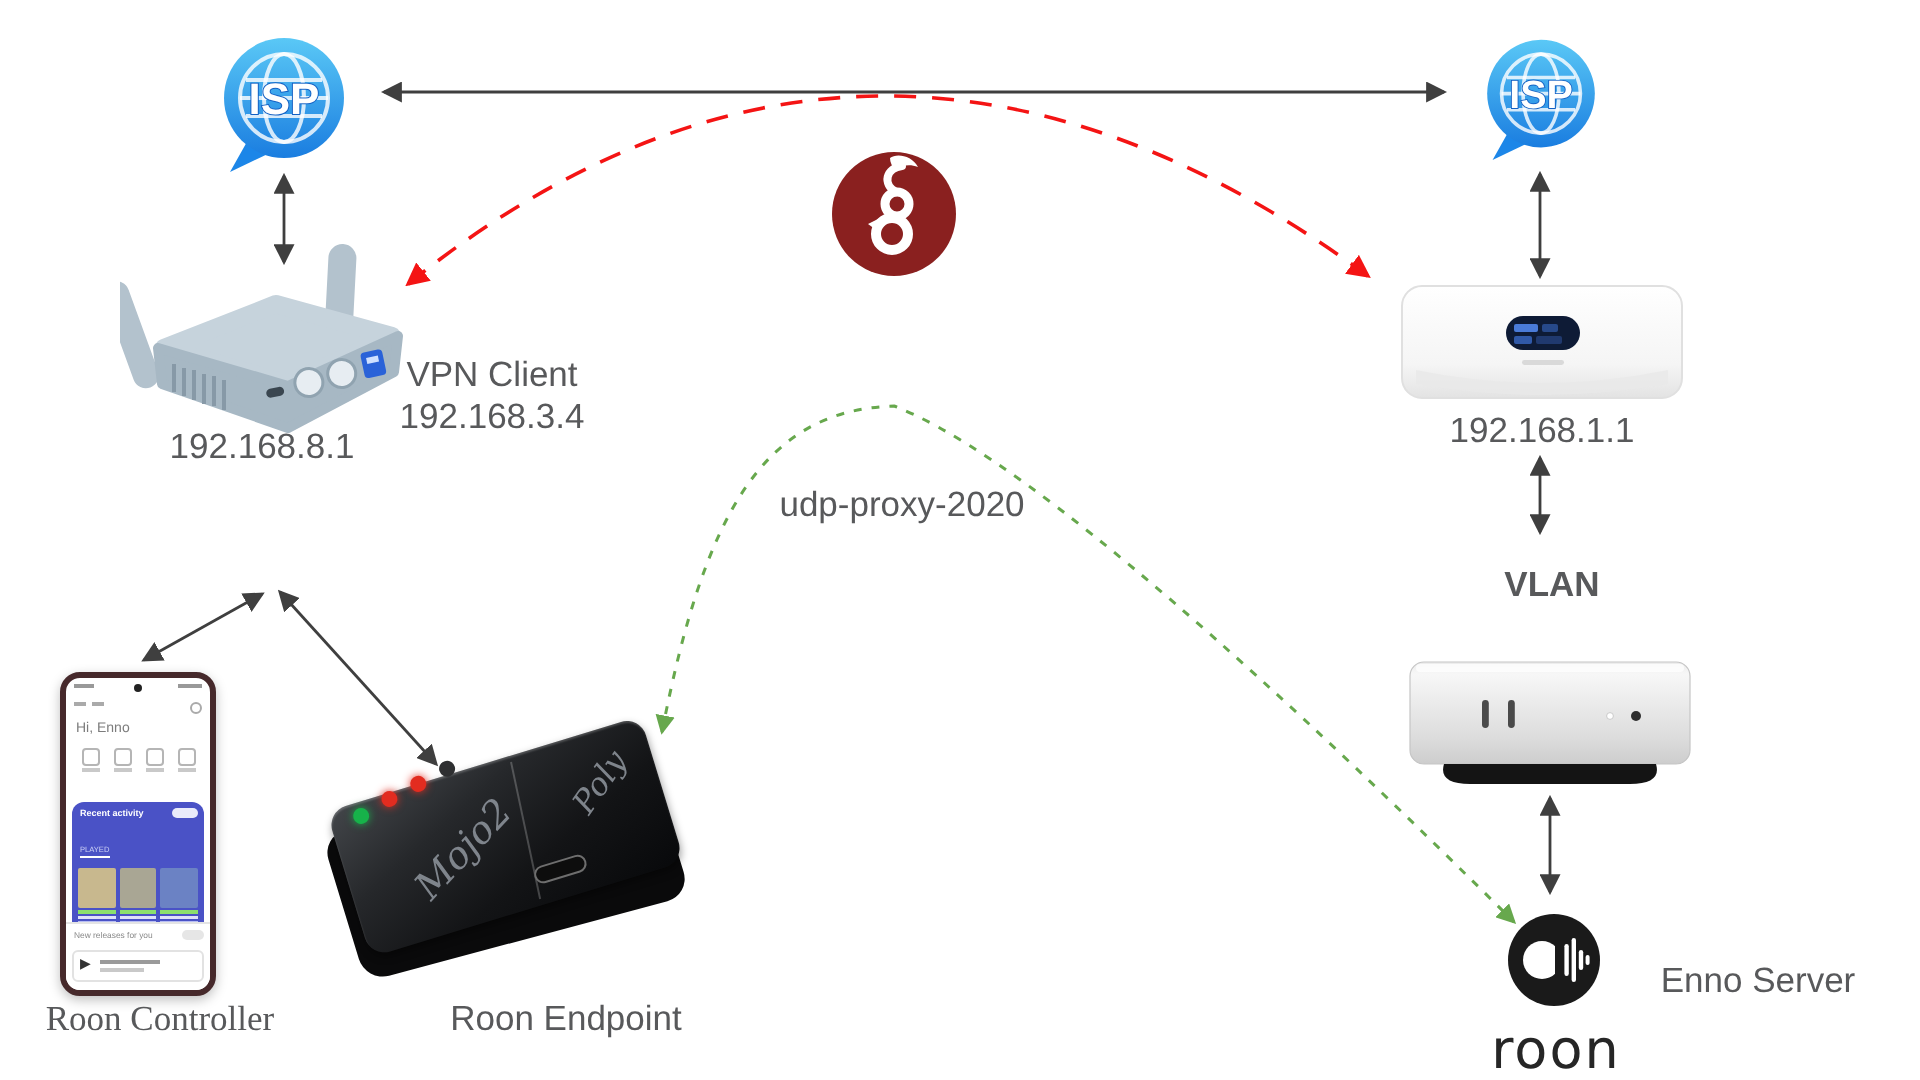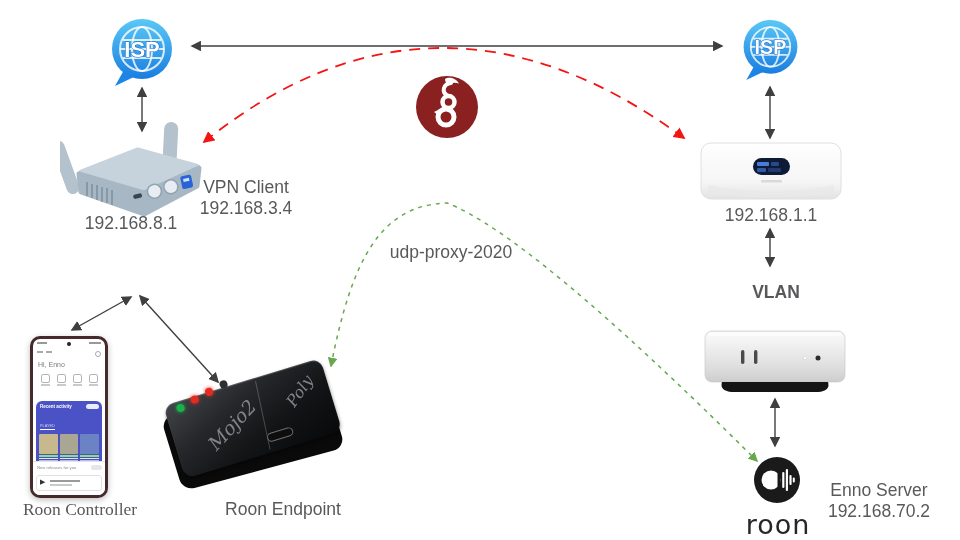--- a/index.html
+++ b/index.html
@@ -296,16 +296,15 @@
   <div class="lbl" style="left:80px;top:499px;font-family:Liberation Serif, serif;">
     <span>Roon Controller</span>
   </div>
 
   <div class="lbl" style="left:251px;top:499px;margin-left:32px;">
     <span>Roon Endpoint</span>
   </div>
 
   <div class="lbl" style="left:879px;top:480px;">
     <span>Enno Server</span>
-    <span class="l2">192.168.70.2</span>
   </div>
 
 </div>
 
 </body></html>

